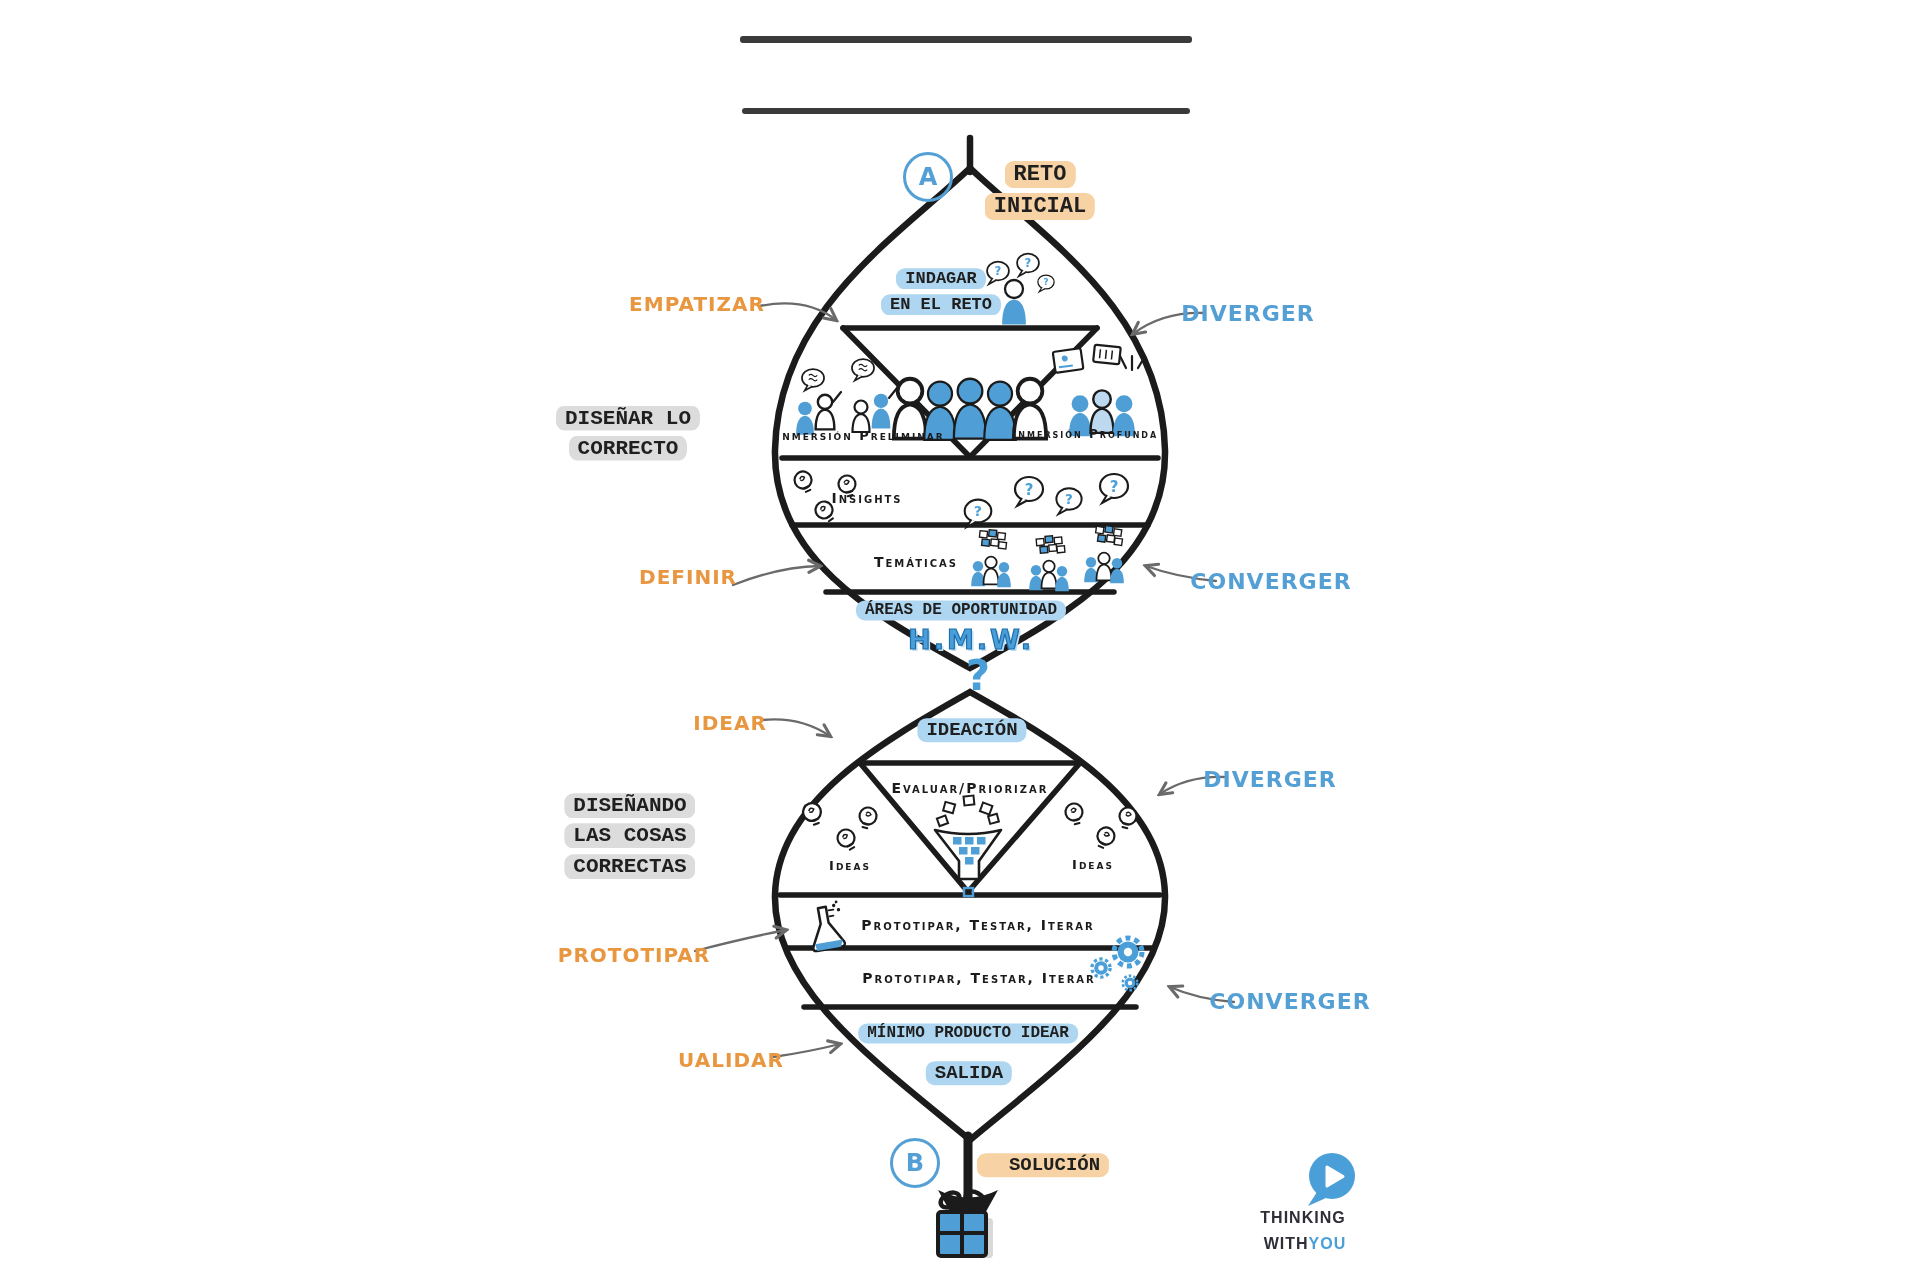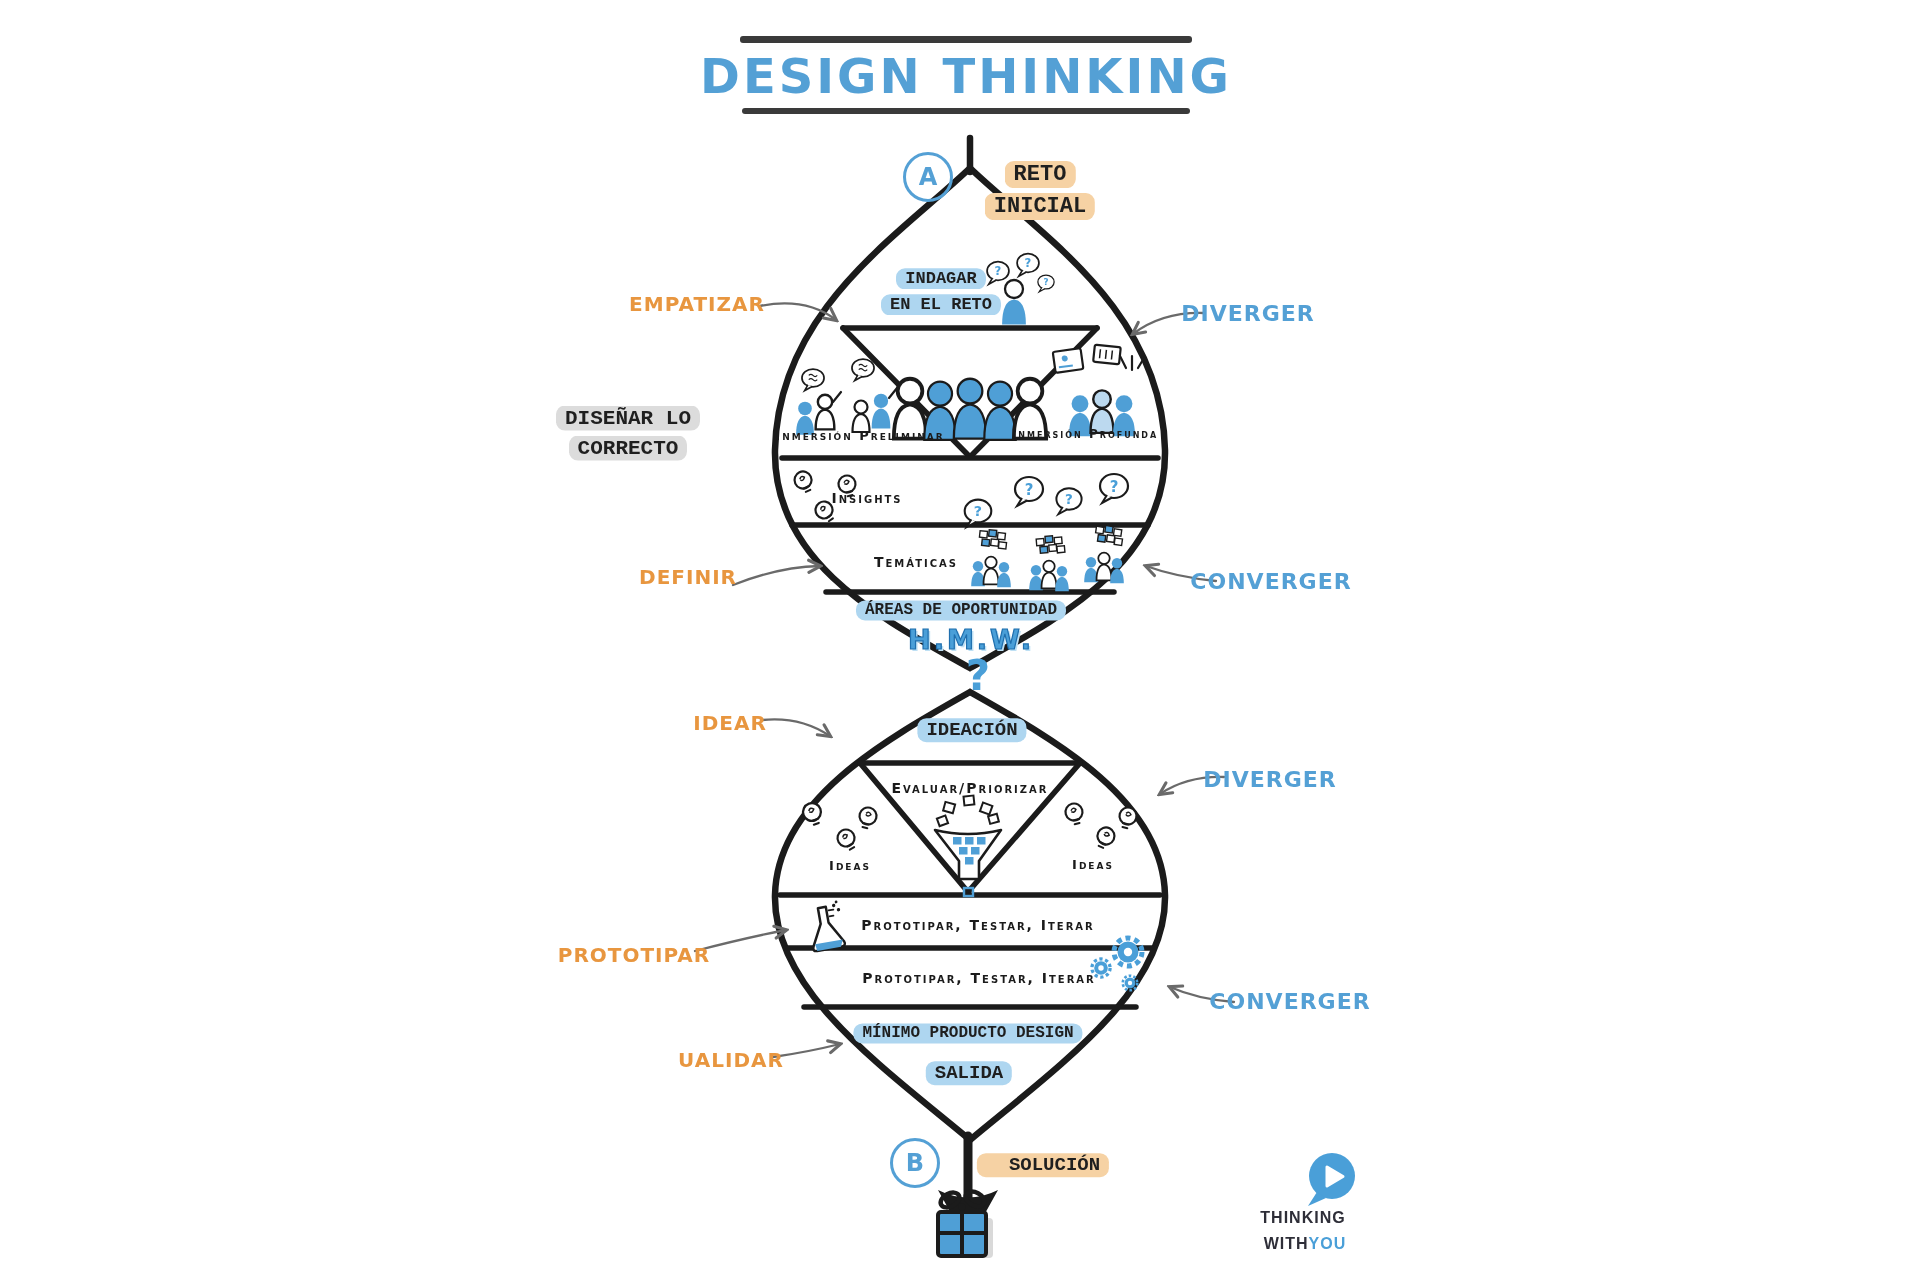--- a/index.html
+++ b/index.html
@@ -235,21 +235,20 @@
       <circle cx="962" cy="1207" r="3.5" fill="#1b1b1b"></circle>
     </g>
 
     <g>
       <circle cx="1332" cy="1176" r="23" fill="#4a9fd8"></circle>
       <path d="M 1317 1192 L 1308 1206 L 1326 1198 Z" fill="#4a9fd8"></path>
       <path d="M 1327 1167 L 1327 1186 L 1343 1176.5 Z" fill="#fff" stroke="#fff" stroke-width="3" stroke-linejoin="round"></path>
     </g>
   </svg>
 
-  <div class="abs t-title" style="left:966px;top:77px;">DESIGN THINKING</div>
 
   <div class="abs marker-circle" style="left:928px;top:177px;">A</div>
   <div class="abs" style="left:1040px;top:191px;"><span class="pill hl-orange t-black" style="font-size:22px;">RETO
 INICIAL</span></div>
 
   <div class="abs t-orange" style="left:697px;top:304px;font-size:20px;">EMPATIZAR</div>
   <div class="abs t-blue" style="left:1248px;top:314px;font-size:22px;">DIVERGER</div>
 
   <div class="abs" style="left:941px;top:292px;"><span class="pill hl-blue t-black" style="font-size:17px;">INDAGAR
 EN EL RETO</span></div>
@@ -269,30 +268,33 @@
   <div class="abs" style="left:961px;top:610px;"><span class="pill hl-blue t-black" style="font-size:16px;white-space:nowrap;">ÁREAS DE OPORTUNIDAD</span></div>
   <div class="abs hmw" style="left:971px;top:640px;">H.M.W.</div>
   <div class="abs qbig" style="left:978px;top:676px;">?</div>
 
   <div class="abs t-orange" style="left:730px;top:723px;font-size:20px;">IDEAR</div>
   <div class="abs" style="left:972px;top:731px;"><span class="pill hl-blue t-black" style="font-size:19px;">IDEACIÓN</span></div>
   <div class="abs t-blue" style="left:1270px;top:780px;font-size:22px;">DIVERGER</div>
 
   <div class="abs sc" style="left:970px;top:788px;font-size:14px;">Evaluar/Priorizar</div>
 
+  <div class="abs" style="left:630px;top:837px;"><span class="pill hl-gray t-black" style="font-size:21px;">DISEÑANDO
+LAS COSAS
+CORRECTAS</span></div>
 
   <div class="abs sc" style="left:850px;top:866px;font-size:13px;">Ideas</div>
   <div class="abs sc" style="left:1093px;top:865px;font-size:13px;">Ideas</div>
 
   <div class="abs sc" style="left:978px;top:925px;font-size:14px;">Prototipar, Testar, Iterar</div>
   <div class="abs t-orange" style="left:634px;top:955px;font-size:20px;">PROTOTIPAR</div>
   <div class="abs sc" style="left:979px;top:978px;font-size:14px;">Prototipar, Testar, Iterar</div>
   <div class="abs t-blue" style="left:1290px;top:1002px;font-size:22px;">CONVERGER</div>
 
-  <div class="abs" style="left:968px;top:1033px;"><span class="pill hl-blue t-black" style="font-size:16px;white-space:nowrap;">MÍNIMO PRODUCTO DESIGN</span></div>
+  <div class="abs" style="left:968px;top:1033px;"><span class="pill hl-blue t-black" style="font-size:16px;white-space:nowrap;">MÍNIMO PRODUCTO IDEAR</span></div>
   <div class="abs" style="left:969px;top:1074px;"><span class="pill hl-blue t-black" style="font-size:19px;">SALIDA</span></div>
   <div class="abs t-orange" style="left:731px;top:1060px;font-size:20px;">UALIDAR</div>
 
   <div class="abs marker-circle" style="left:915px;top:1163px;">B</div>
   <div class="abs" style="left:1043px;top:1166px;"><span class="pill hl-orange t-black" style="font-size:19px;padding-left:32px;">SOLUCIÓN</span></div>
 
   <div class="abs logo" style="left:1303px;top:1218px;">THINKING</div>
   <div class="abs logo" style="left:1305px;top:1244px;"><span>WITH</span><span class="you">YOU</span></div>
 
 </div>

